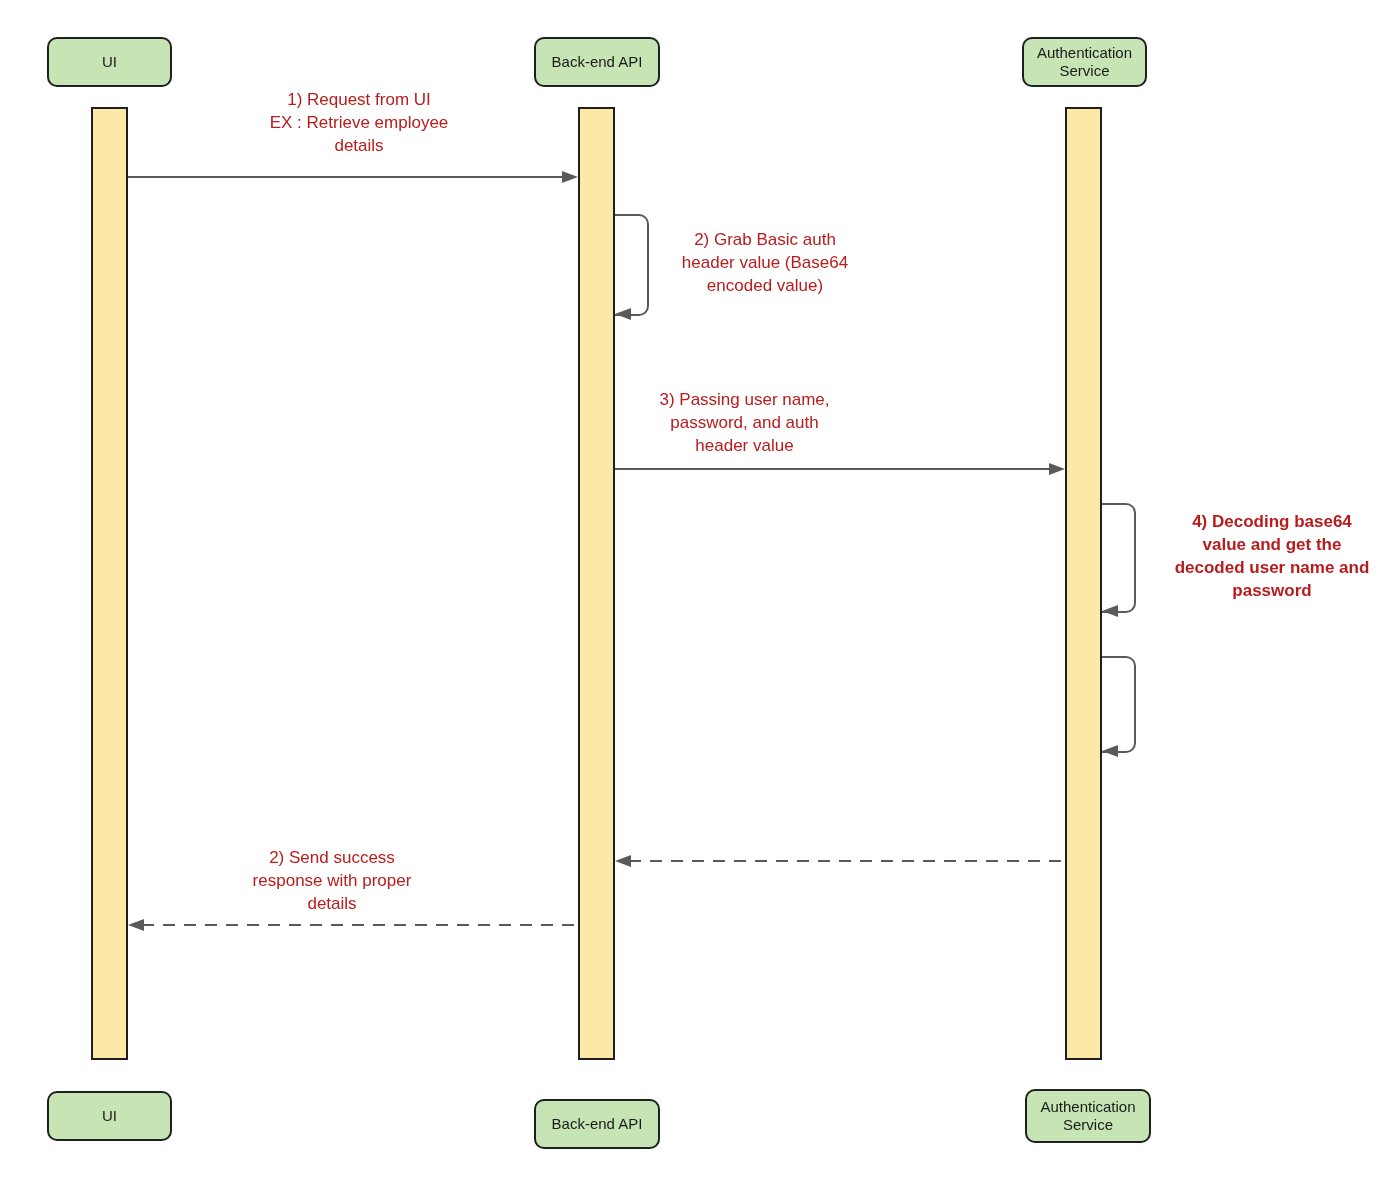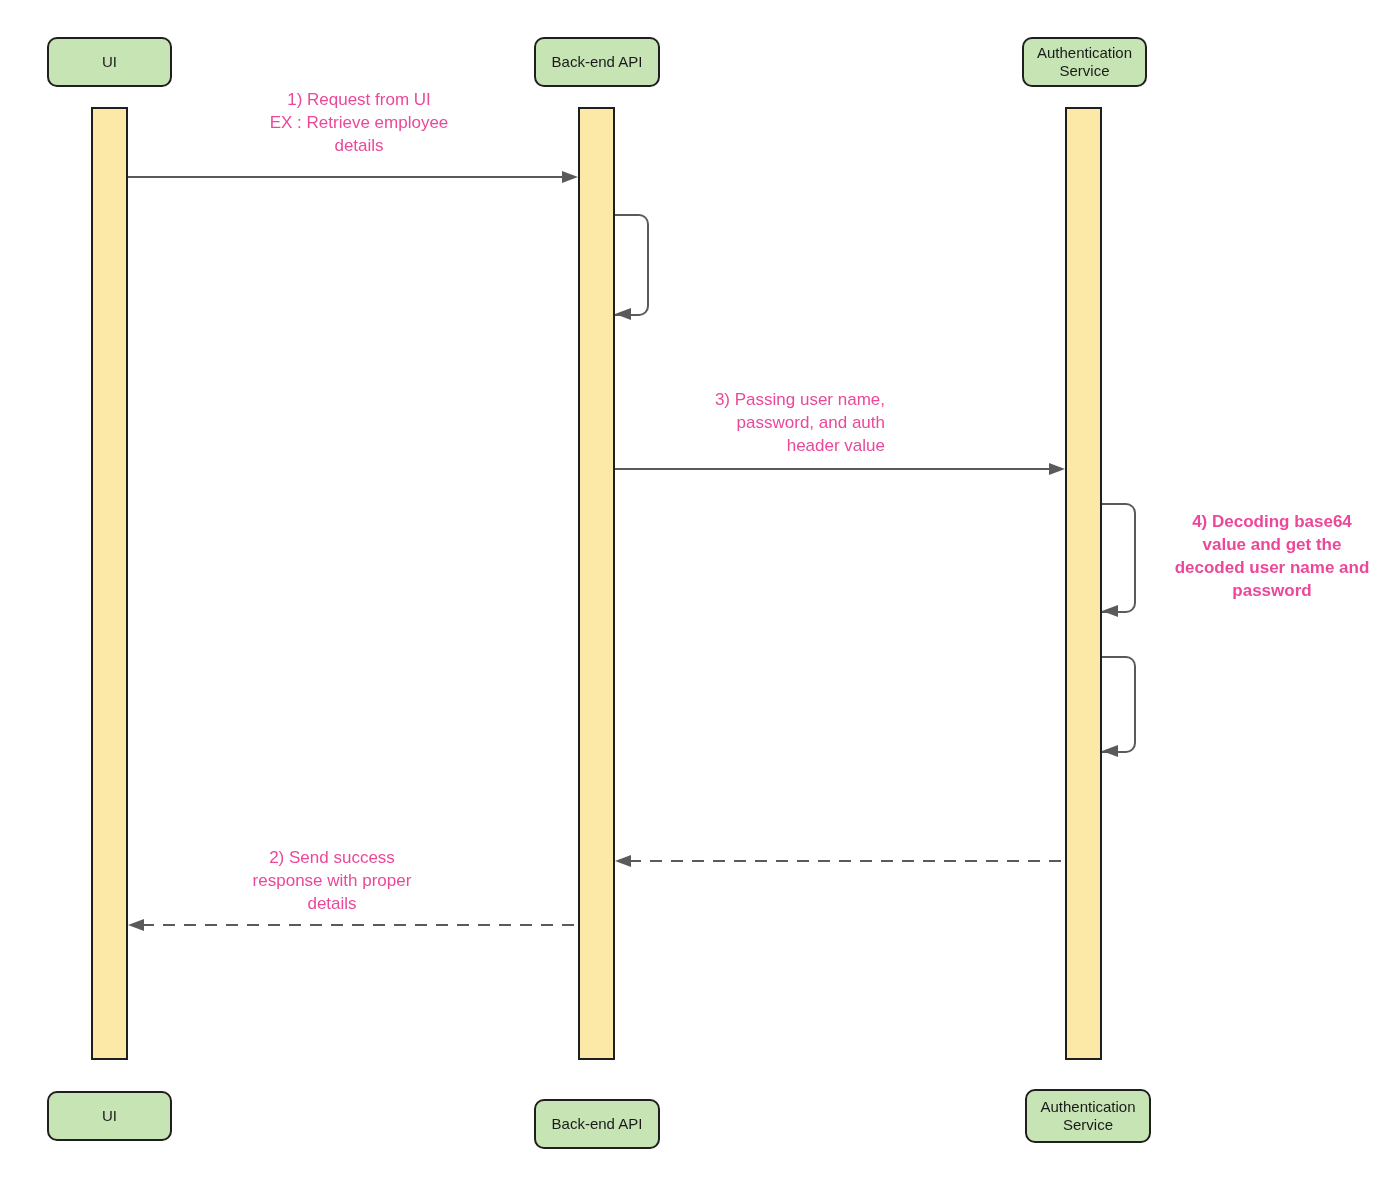--- a/index.html
+++ b/index.html
@@ -26,21 +26,21 @@
   .lifeline{
     position:absolute;
     width:37px;
     background:#fde9a7;
     border:2px solid #1f1f1f;
     box-sizing:border-box;
   }
   
   .msg-label{
     position:absolute;
-    font-size:17px;line-height:23px;color:#ec4899;
+    font-size:17px;line-height:23px;color:#b91c1c;
     text-align:center;white-space:pre-line;
   }
   
   .line-solid{
     position:absolute;height:2px;background:#5a5a5a;
   }
   
   .line-dashed{
     position:absolute;height:2px;
     background:repeating-linear-gradient(90deg,#5a5a5a 0 12px,transparent 12px 21px);
@@ -89,22 +89,25 @@
   <div class="lifeline" style="left:1053px;top:107px;height:953px;"></div>
 
   <div class="msg-label" style="left:217px;top:88px;width:260px;">1) Request from UI
 EX : Retrieve employee
 details</div>
   <div class="line-solid" style="left:116px;top:176px;width:436px;"></div>
   <div class="head-right" style="left:550px;top:171px;"></div>
 
   <div class="self-loop" style="left:603px;top:214px;height:102px;"></div>
   <div class="head-left" style="left:603px;top:308px;"></div>
+  <div class="msg-label" style="left:643px;top:228px;width:220px;">2) Grab Basic auth
+header value (Base64
+encoded value)</div>
 
-  <div class="msg-label" style="left:648px;top:388px;width:225px;text-align:right;">3) Passing user name,
+  <div class="msg-label" style="left:620px;top:388px;width:225px;">3) Passing user name,
 password, and auth
 header value</div>
   <div class="line-solid" style="left:603px;top:468px;width:436px;"></div>
   <div class="head-right" style="left:1037px;top:463px;"></div>
 
   <div class="self-loop" style="left:1090px;top:503px;height:110px;"></div>
   <div class="head-left" style="left:1090px;top:605px;"></div>
   <div class="msg-label" style="left:1140px;top:510px;width:240px;font-weight:bold;">4) Decoding base64
 value and get the
 decoded user name and

